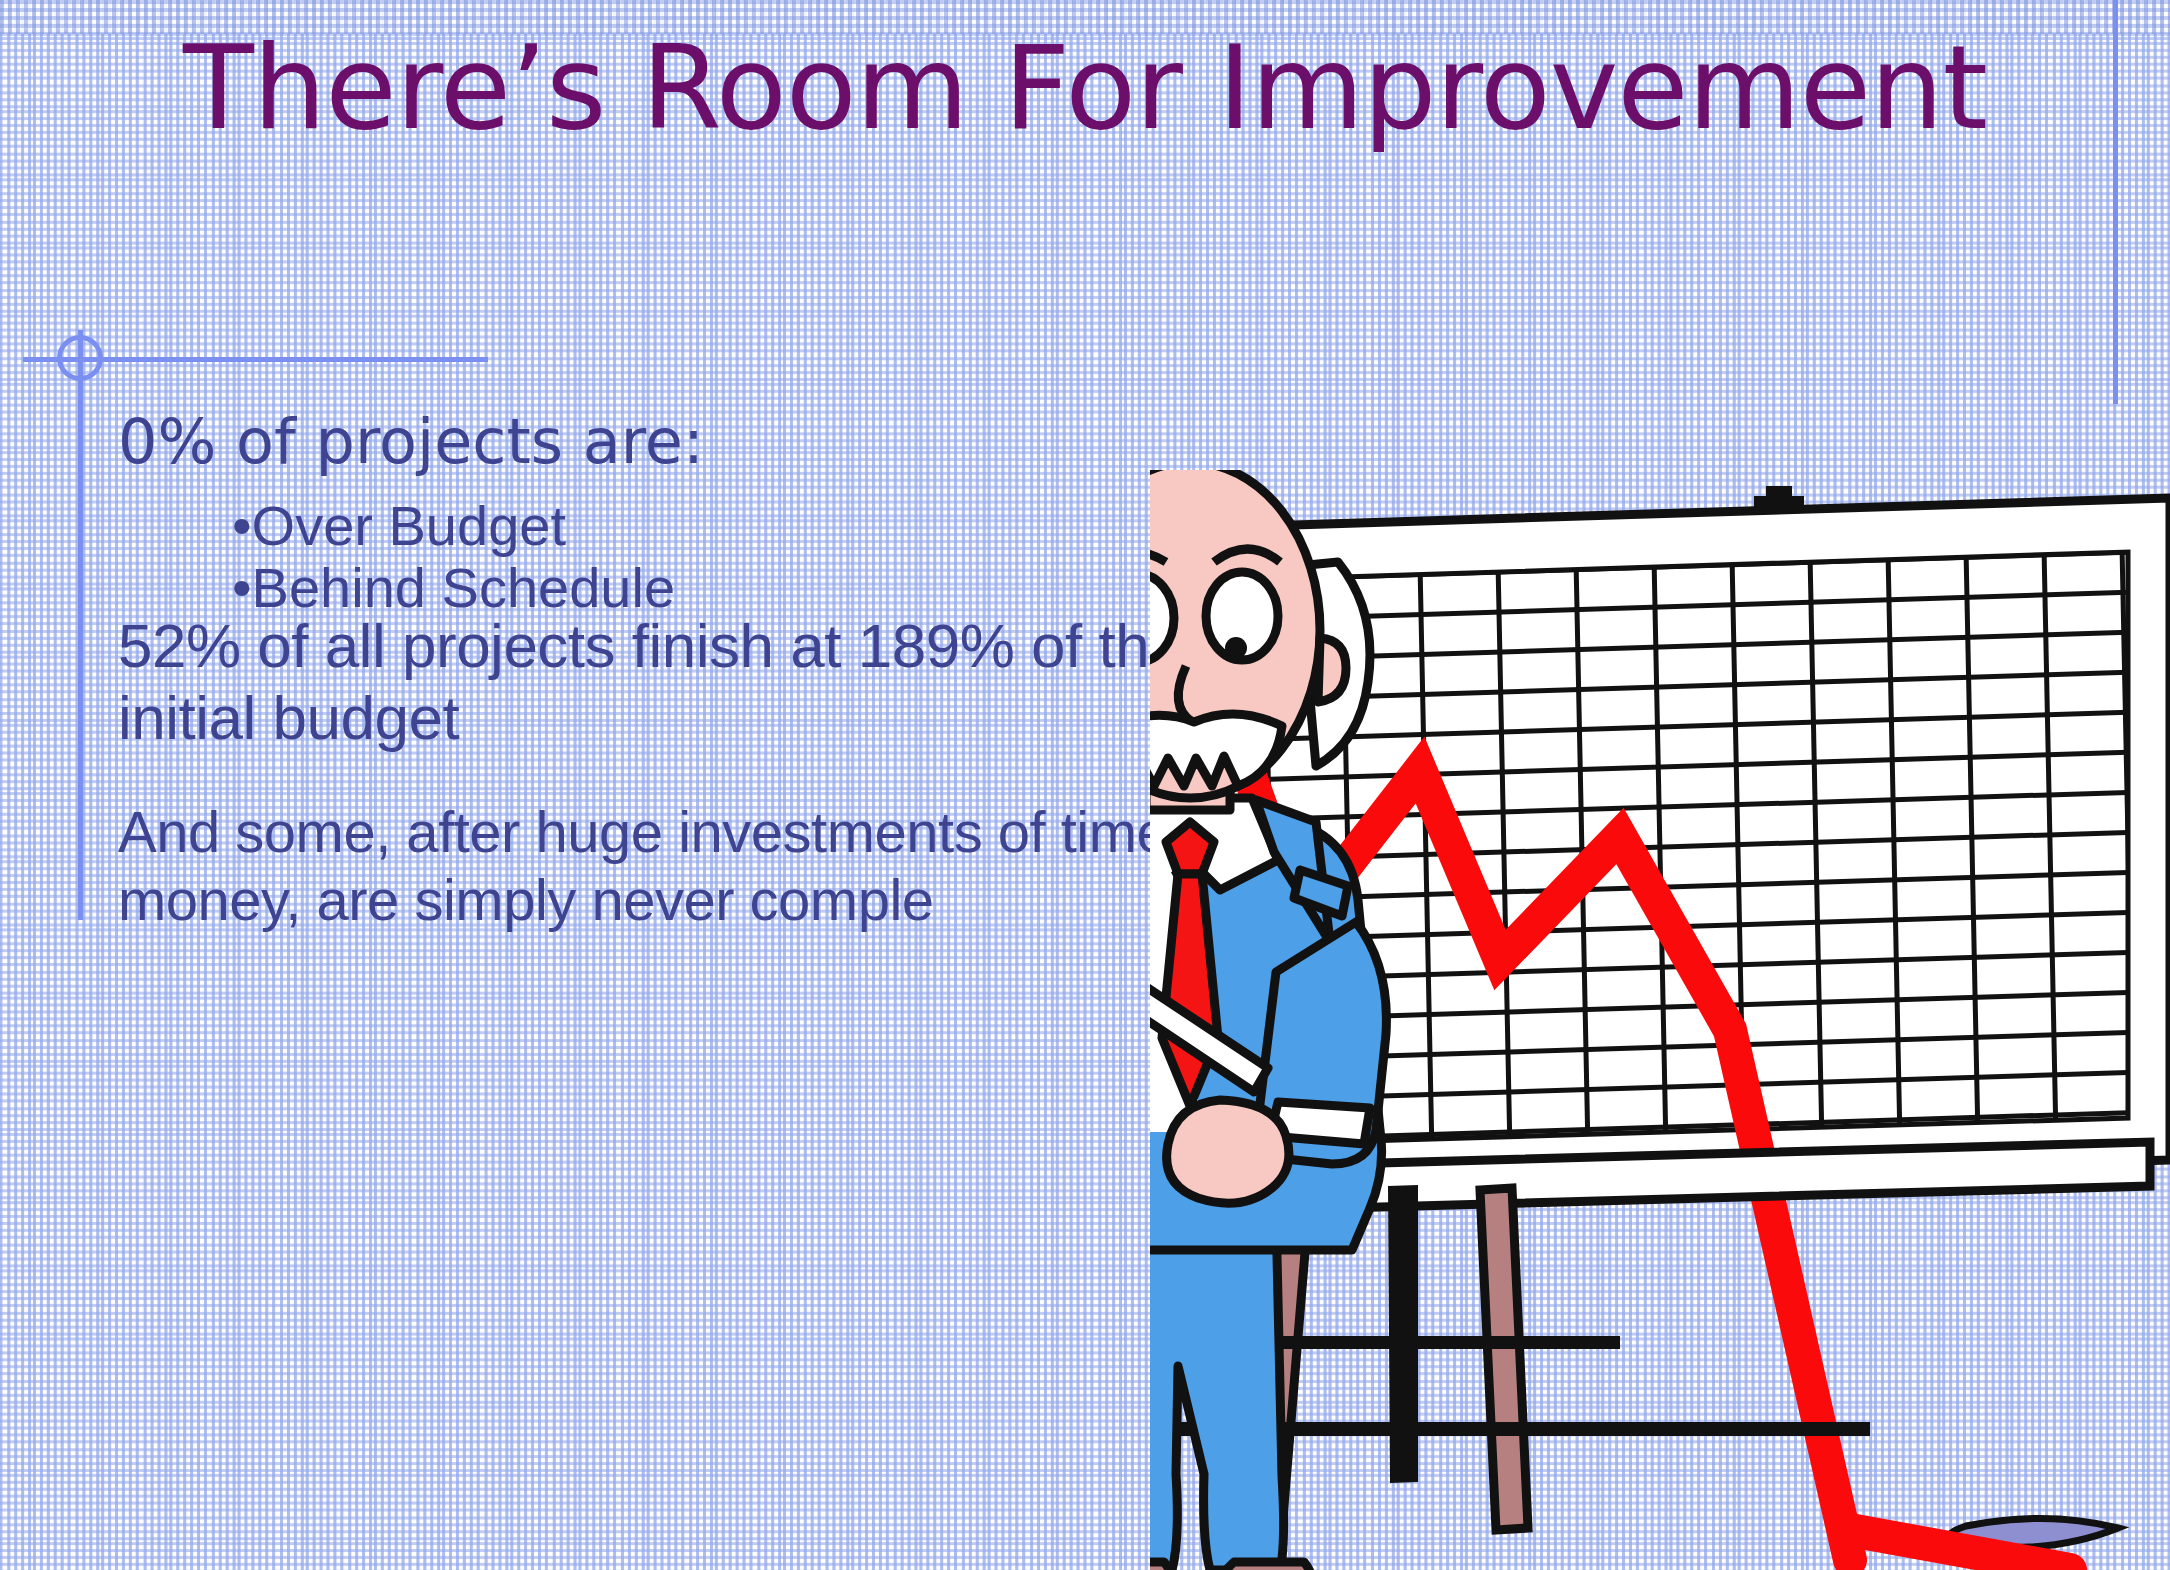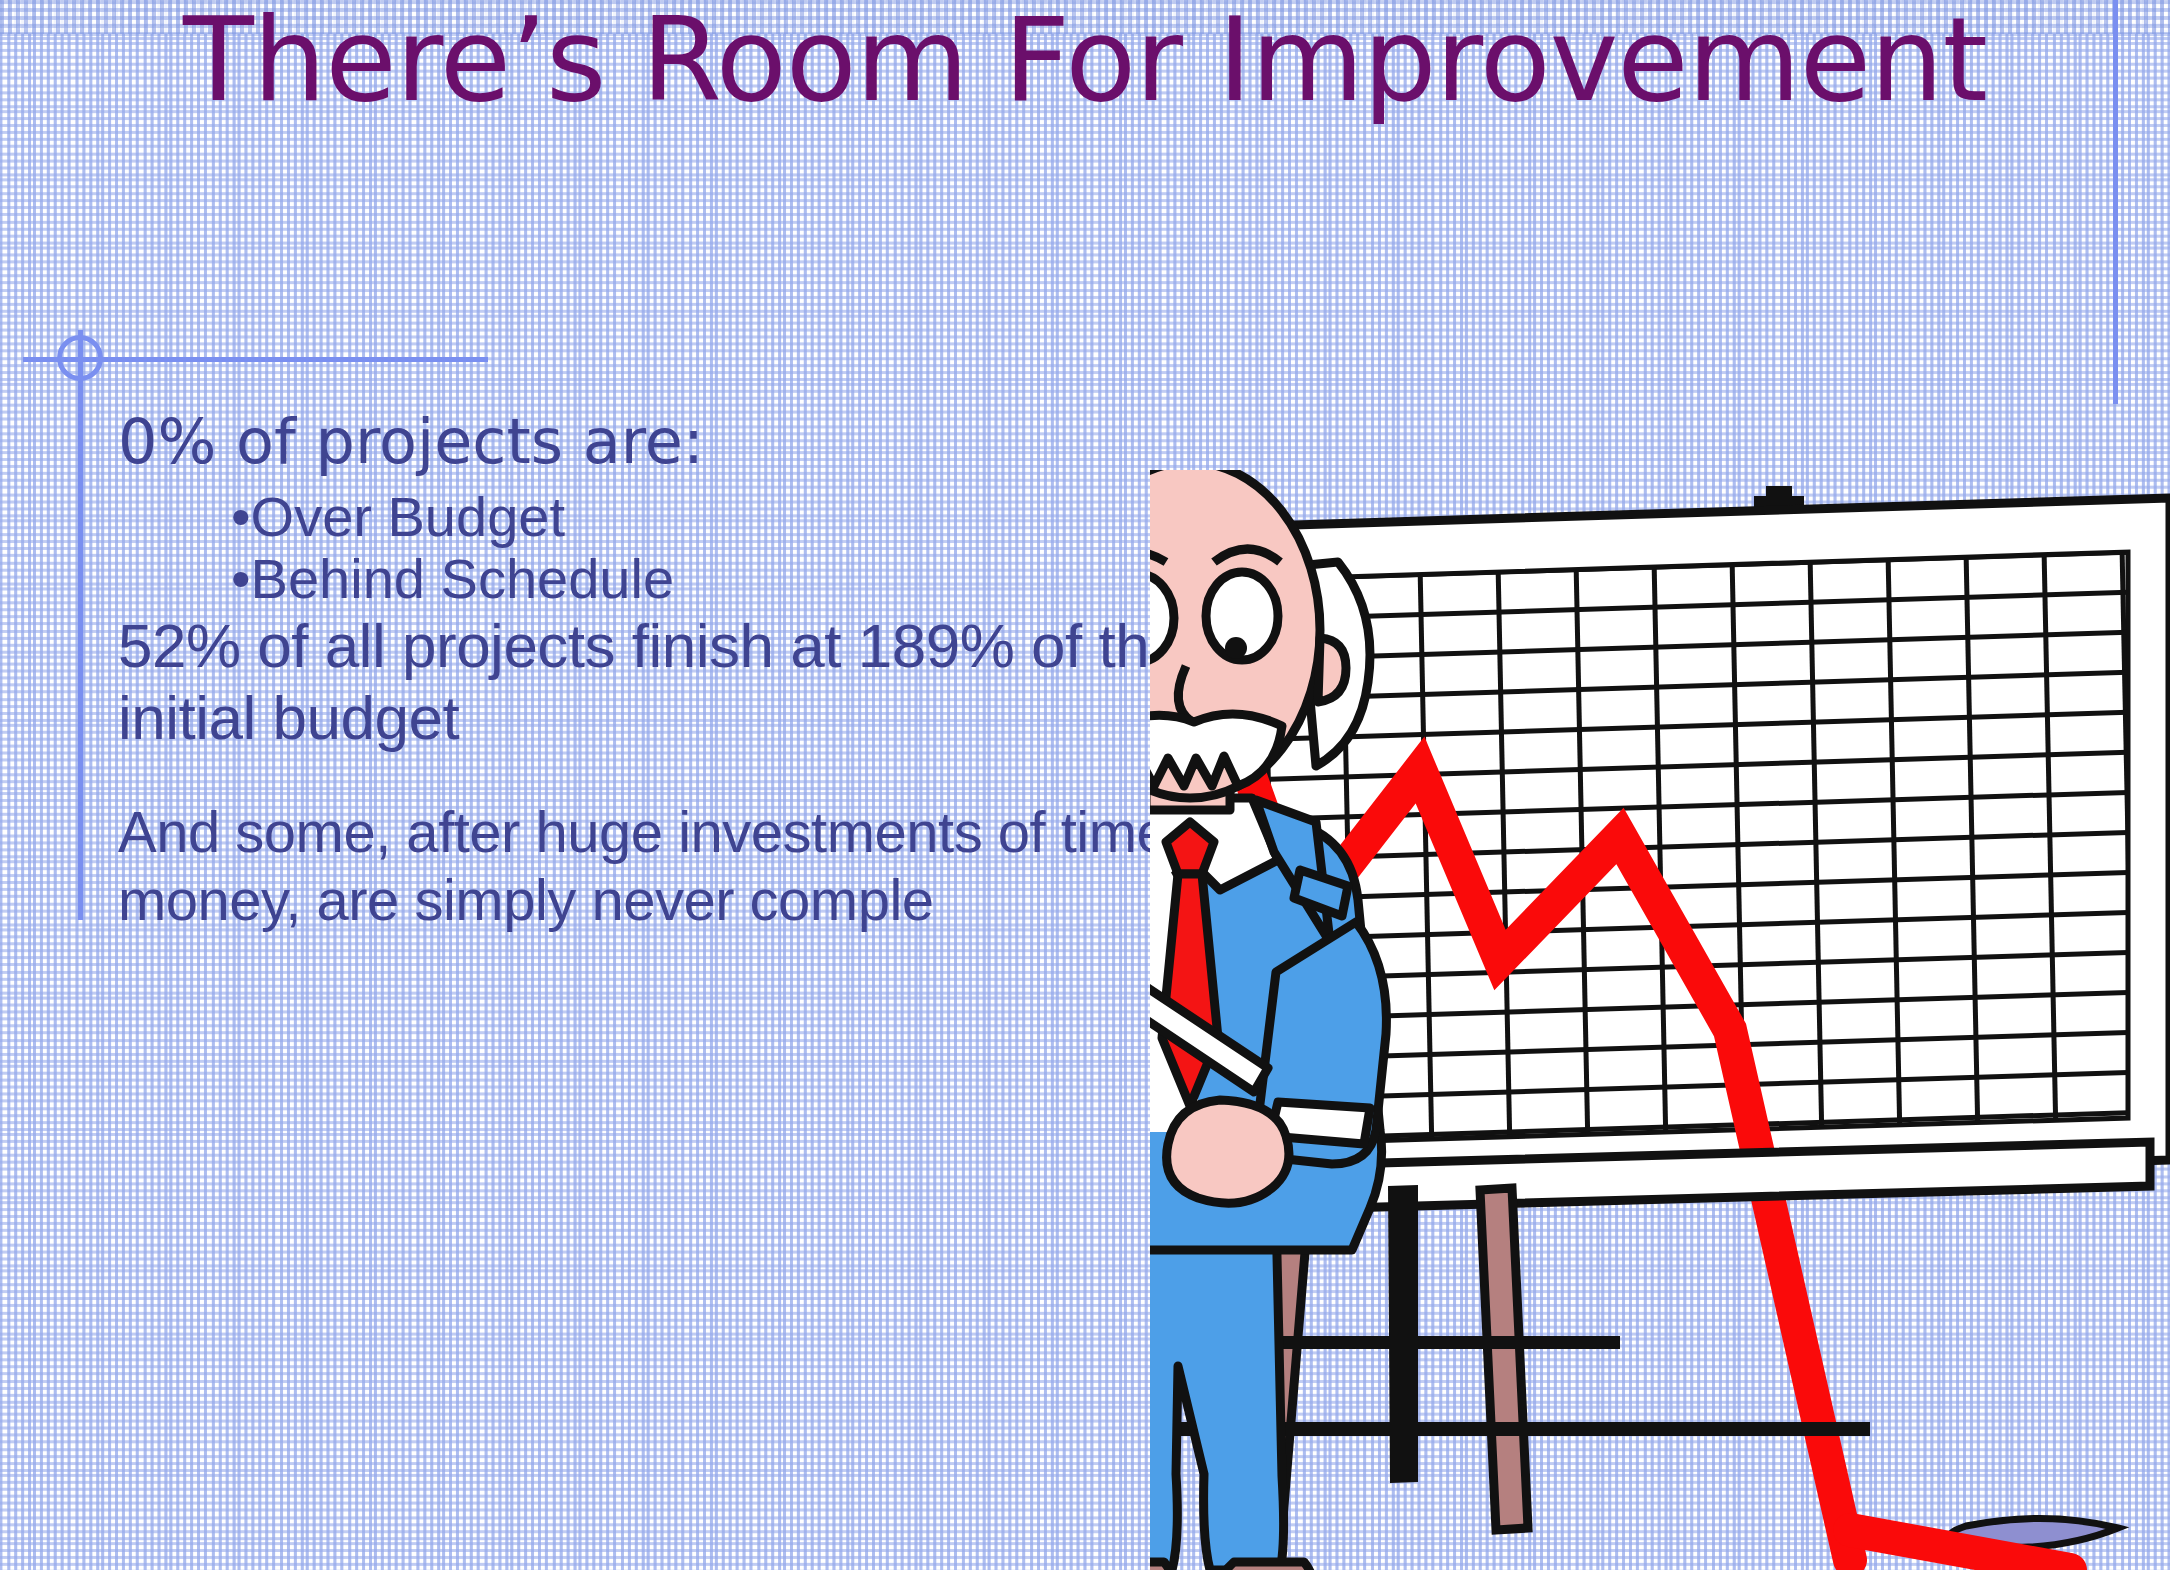--- a/index.html
+++ b/index.html
@@ -59,21 +59,21 @@
     position:absolute;left:0;top:33px;width:2170px;height:3px;
     background:rgba(130,155,230,.45);
   }
   
   .rightrule{
     position:absolute;left:2113px;top:0;width:5px;height:404px;
     background:#7a8ff0;
   }
   
   .title{
-    position:absolute;left:0;top:2px;width:2170px;
+    position:absolute;left:0;top:30px;width:2170px;
     text-align:center;
     color:#6b0f6b;
     font-size:116px;
     line-height:1.0;
     font-family:"DejaVu Sans", sans-serif;
     letter-spacing:-1px;
     white-space:nowrap;
   }
   
   .deco-circle{
@@ -94,21 +94,21 @@
     position:absolute;left:118px;top:410px;width:1250px;
   }
   .lead{
     color:#3f4491;
     font-size:62px;
     line-height:1.02;
     font-family:"DejaVu Sans", sans-serif;
     margin:0;
   }
   .sublist{
-    margin:6px 0 0 8px;padding:7px;list-style:none;
+    margin:6px 0 0 0;padding:16px;list-style:none;
     color:#3f4491;
   }
   .sublist li{
     font-size:56px;
     line-height:1.10;
     font-family:"Liberation Sans", sans-serif;
     margin:0 0 0 98px;
     white-space:nowrap;
   }
   .sublist li .dot{font-size:56px;}

